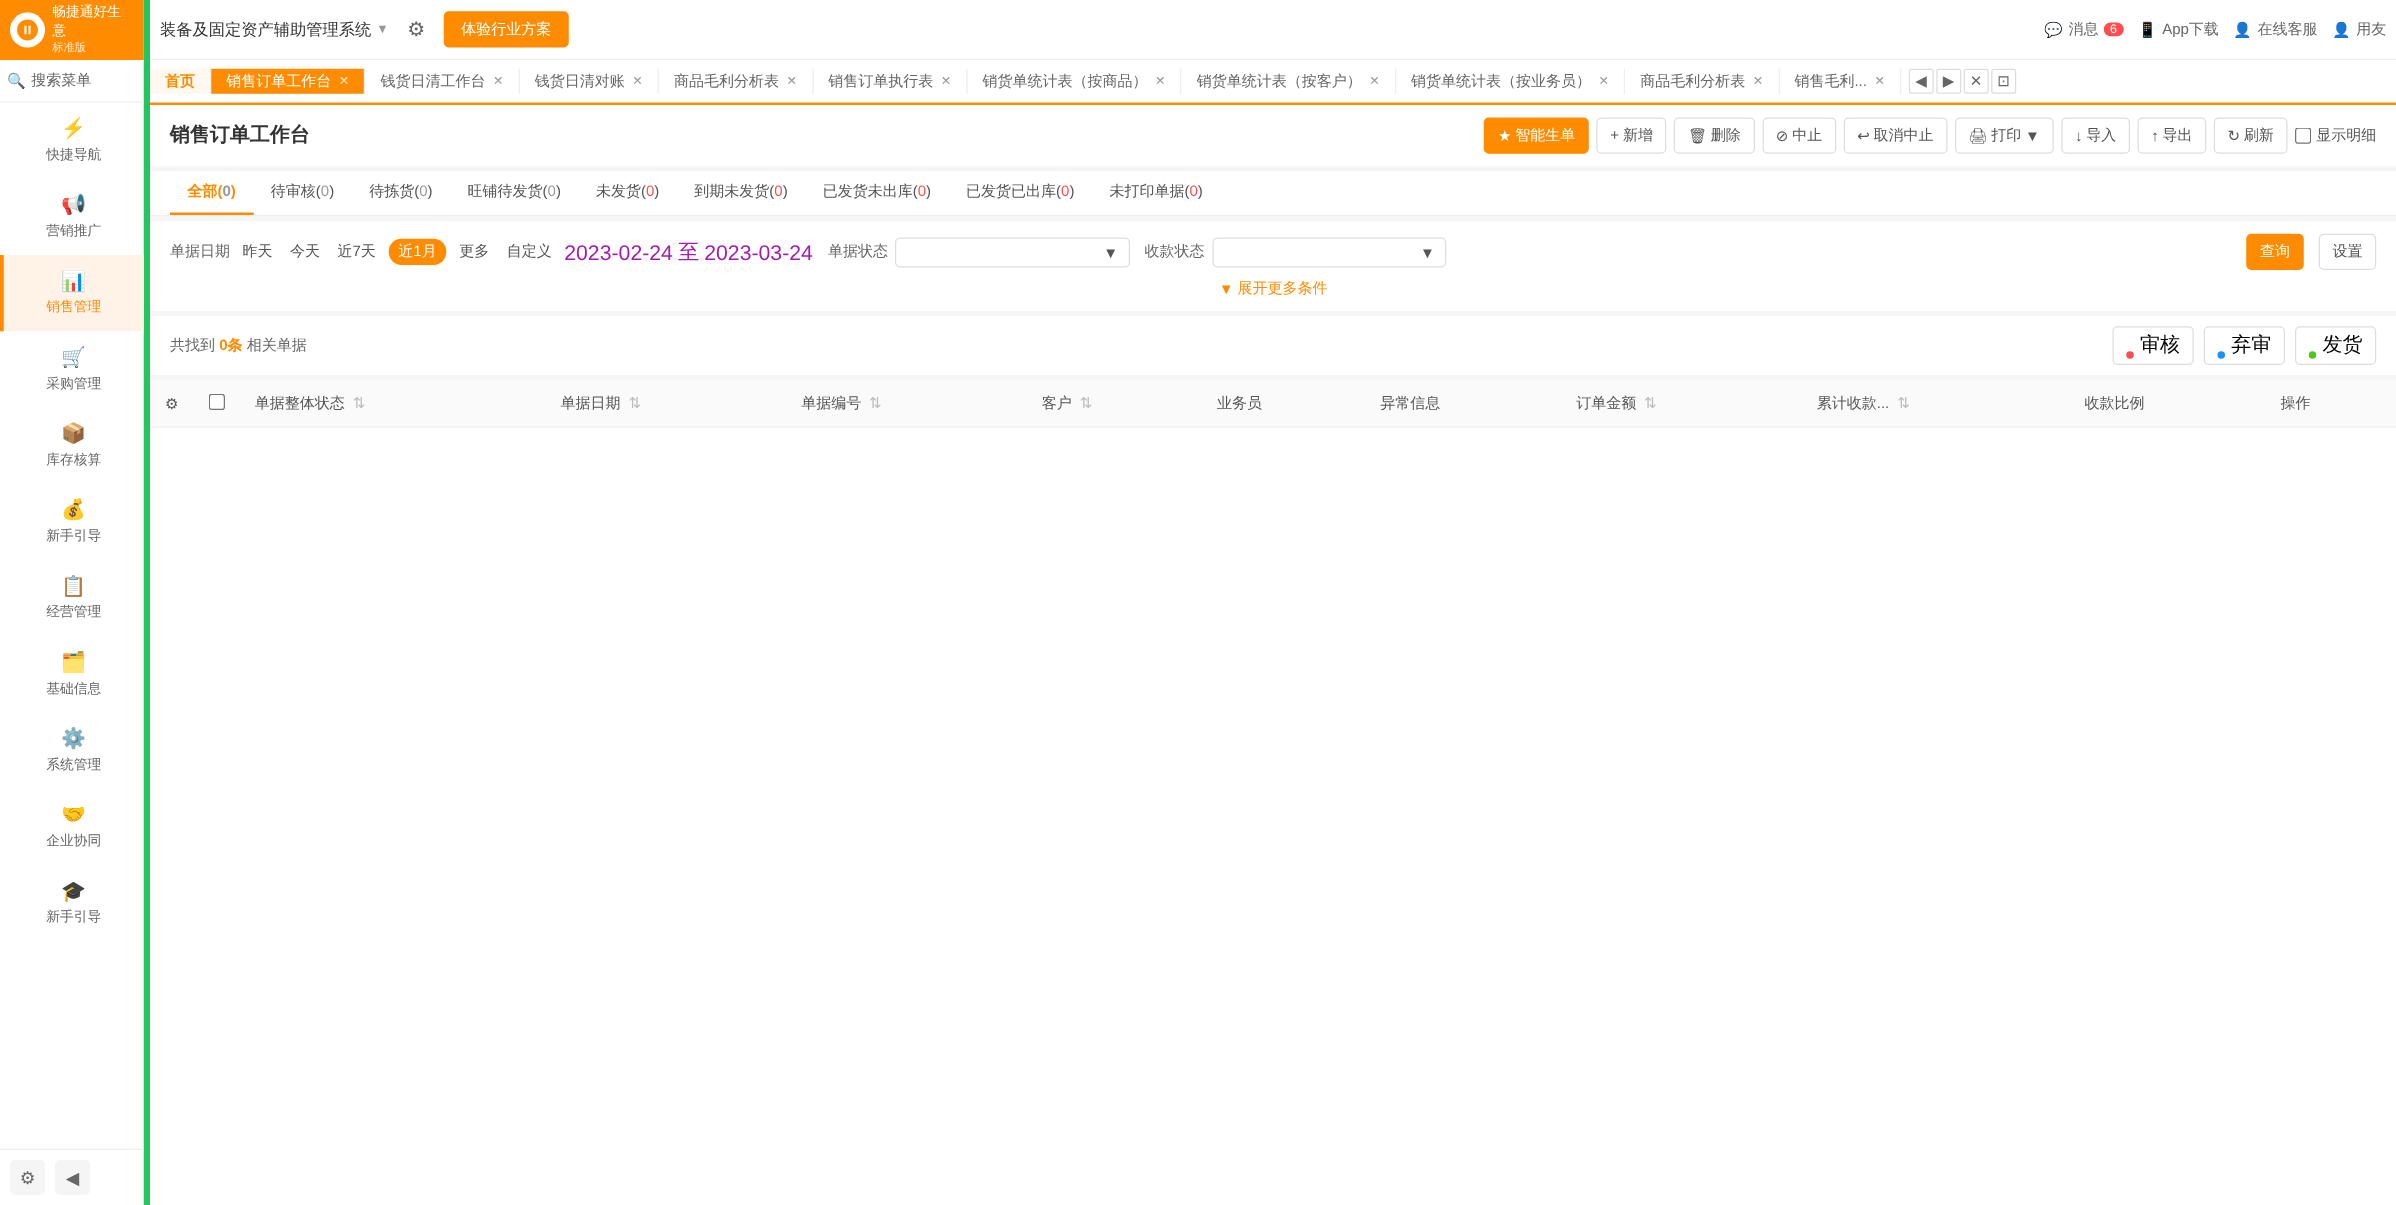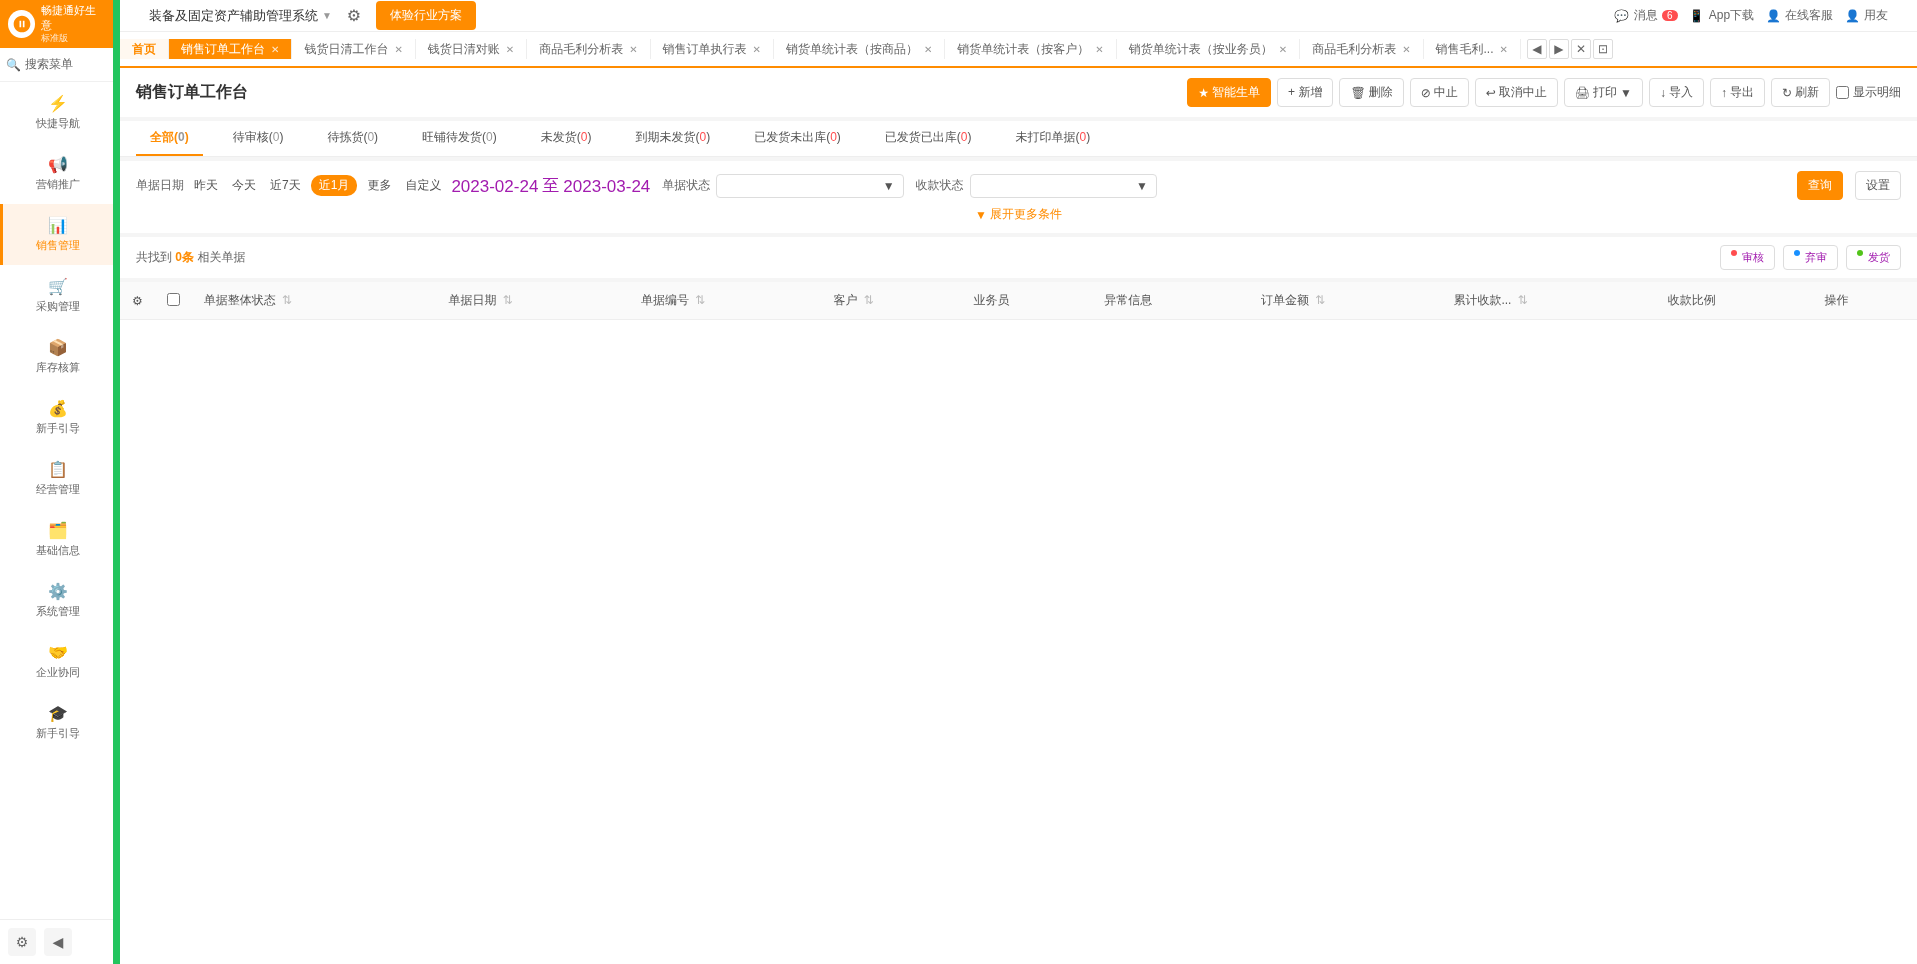--- a/index.html
+++ b/index.html
@@ -1,36 +1,36 @@
 <!DOCTYPE html>
 <html><head>
   <meta charset="utf-8">
   <style>
     * { box-sizing: border-box; margin: 0; padding: 0; }
     body { font-family: 'Microsoft YaHei', Arial, sans-serif; font-size: 12px; background: #f5f5f5; display: flex; height: 964px; overflow: hidden; }
 
     
-    .sidebar { width: 120px; background: #fff; display: flex; flex-direction: column; border-right: 7px solid #22c55e; flex-shrink: 0; }
+    .sidebar { width: 120px; background: #fff; display: flex; flex-direction: column; border-right: 5px solid #22c55e; flex-shrink: 0; }
     .sidebar-logo { background: #ff8c00; color: #fff; padding: 8px; display: flex; align-items: center; gap: 6px; height: 48px; }
     .sidebar-logo-icon { width: 28px; height: 28px; background: #fff; border-radius: 50%; display: flex; align-items: center; justify-content: center; }
     .sidebar-logo-icon svg { width: 20px; height: 20px; }
     .sidebar-logo-text { font-size: 11px; line-height: 1.3; color: #fff; }
     .sidebar-logo-sub { font-size: 9px; color: rgba(255,255,255,0.8); }
     .sidebar-search { padding: 8px 6px; border-bottom: 1px solid #f0f0f0; display: flex; align-items: center; gap: 4px; color: #666; font-size: 12px; cursor: pointer; }
     .sidebar-nav-item { padding: 12px 8px; display: flex; flex-direction: column; align-items: center; gap: 4px; cursor: pointer; color: #666; font-size: 11px; border-left: 3px solid transparent; }
     .sidebar-nav-item.active { background: #fff3e8; color: #ff8c00; border-left-color: #ff8c00; }
     .sidebar-nav-item .nav-icon { width: 18px; height: 18px; display: flex; align-items: center; justify-content: center; font-size: 16px; }
     .sidebar-bottom { margin-top: auto; padding: 8px; display: flex; gap: 8px; border-top: 1px solid #eee; }
     .sidebar-bottom-btn { width: 28px; height: 28px; border-radius: 4px; background: #f5f5f5; display: flex; align-items: center; justify-content: center; cursor: pointer; color: #666; font-size: 14px; }
 
     
     .main { flex: 1; display: flex; flex-direction: column; overflow: hidden; }
 
     
-    .topbar { height: 32px; background: #fff; display: flex; align-items: center; padding: 0 29px; gap: 8px; border-bottom: 1px solid #eee; }
+    .topbar { height: 48px; background: #fff; display: flex; align-items: center; padding: 0 8px; gap: 8px; border-bottom: 1px solid #eee; }
     .topbar-dropdown { display: flex; align-items: center; gap: 4px; cursor: pointer; color: #333; font-size: 13px; }
     .topbar-dropdown .arrow { color: #999; font-size: 10px; }
     .topbar-settings { width: 28px; height: 28px; display: flex; align-items: center; justify-content: center; cursor: pointer; color: #666; font-size: 16px; }
     .topbar-solution { background: #ff8c00; color: #fff; border: none; padding: 6px 14px; border-radius: 4px; cursor: pointer; font-size: 12px; }
     .topbar-right { display: flex; align-items: center; gap: 12px; color: #666; font-size: 12px; }
     .topbar-right-item { display: flex; align-items: center; gap: 4px; cursor: pointer; }
     .badge { background: #ff4d4f; color: #fff; border-radius: 10px; padding: 0 5px; font-size: 10px; min-width: 16px; text-align: center; }
 
     
     .tabbar { height: 36px; background: #fff; display: flex; align-items: center; border-bottom: 2px solid #ff8c00; overflow: hidden; }
@@ -47,21 +47,21 @@
 
     
     .page-header { background: #fff; padding: 10px 16px; display: flex; align-items: center; justify-content: space-between; margin-bottom: 4px; }
     .page-title { font-size: 16px; font-weight: bold; color: #333; }
     .page-actions { display: flex; align-items: center; gap: 6px; }
     .btn { padding: 5px 10px; border-radius: 4px; border: 1px solid #ddd; background: #fff; cursor: pointer; font-size: 12px; color: #555; display: flex; align-items: center; gap: 3px; }
     .btn.primary { background: #ff8c00; color: #fff; border-color: #ff8c00; }
     .checkbox-label { display: flex; align-items: center; gap: 4px; font-size: 12px; color: #555; cursor: pointer; }
 
     
-    .subtabs { background: #fff; padding: 0 16px; display: flex; gap: 16px; border-bottom: 1px solid #eee; margin-bottom: 4px; }
+    .subtabs { background: #fff; padding: 0 16px; display: flex; gap: 0; border-bottom: 1px solid #eee; margin-bottom: 4px; }
     .subtab { padding: 8px 14px; cursor: pointer; font-size: 12px; color: #555; border-bottom: 2px solid transparent; white-space: nowrap; }
     .subtab.active { color: #ff8c00; border-bottom-color: #ff8c00; font-weight: bold; }
     .subtab .count { color: #ff4d4f; }
     .subtab .count.zero { color: #999; }
 
     
     .filter-bar { background: #fff; padding: 10px 16px; margin-bottom: 4px; }
     .filter-row { display: flex; align-items: center; gap: 12px; flex-wrap: wrap; }
     .filter-item { display: flex; align-items: center; gap: 6px; }
     .filter-label { color: #666; font-size: 12px; white-space: nowrap; }
@@ -70,21 +70,21 @@
     .date-opt.active { background: #ff8c00; color: #fff; border-radius: 10px; padding: 2px 8px; }
     .filter-date-range { display: flex; align-items: flex-end; gap: 4px; font-size: 17px; color: #a21caf; }
     .filter-select { border: 1px solid #ddd; border-radius: 4px; padding: 4px 8px; font-size: 12px; background: #fff; color: #555; min-width: 120px; cursor: pointer; display: flex; align-items: center; justify-content: space-between; gap: 4px; }
     .filter-expand { color: #ff8c00; cursor: pointer; font-size: 12px; display: flex; align-items: center; gap: 3px; margin: 0 auto; }
 
     
     .action-bar { background: #fff; padding: 8px 16px; display: flex; align-items: center; justify-content: space-between; margin-bottom: 4px; }
     .action-bar-left { font-size: 12px; color: #666; }
     .action-bar-left .count { color: #ff8c00; font-weight: bold; }
     .action-bar-right { display: flex; gap: 8px; }
-    .action-btn { padding: 4px 10px; border-radius: 4px; border: 1px solid #ddd; background: #fff; cursor: pointer; font-size: 11px; color: #a21caf; display: flex; align-items: flex-start; gap: 3px; }
+    .action-btn { padding: 4px 10px; border-radius: 4px; border: 1px solid #ddd; background: #fff; cursor: pointer; font-size: 16px; color: #000000; display: flex; align-items: flex-end; gap: 3px; }
     .dot { width: 6px; height: 6px; border-radius: 50%; display: inline-block; margin-right: 2px; }
     .dot.red { background: #ff4d4f; }
     .dot.blue { background: #1890ff; }
     .dot.green { background: #52c41a; }
 
     
     .table-container { background: #fff; flex: 1; overflow: auto; }
     table { width: 100%; border-collapse: collapse; font-size: 12px; }
     thead tr { background: #fafafa; }
     th { padding: 10px 12px; text-align: left; color: #555; font-weight: normal; border-bottom: 1px solid #eee; white-space: nowrap; }

